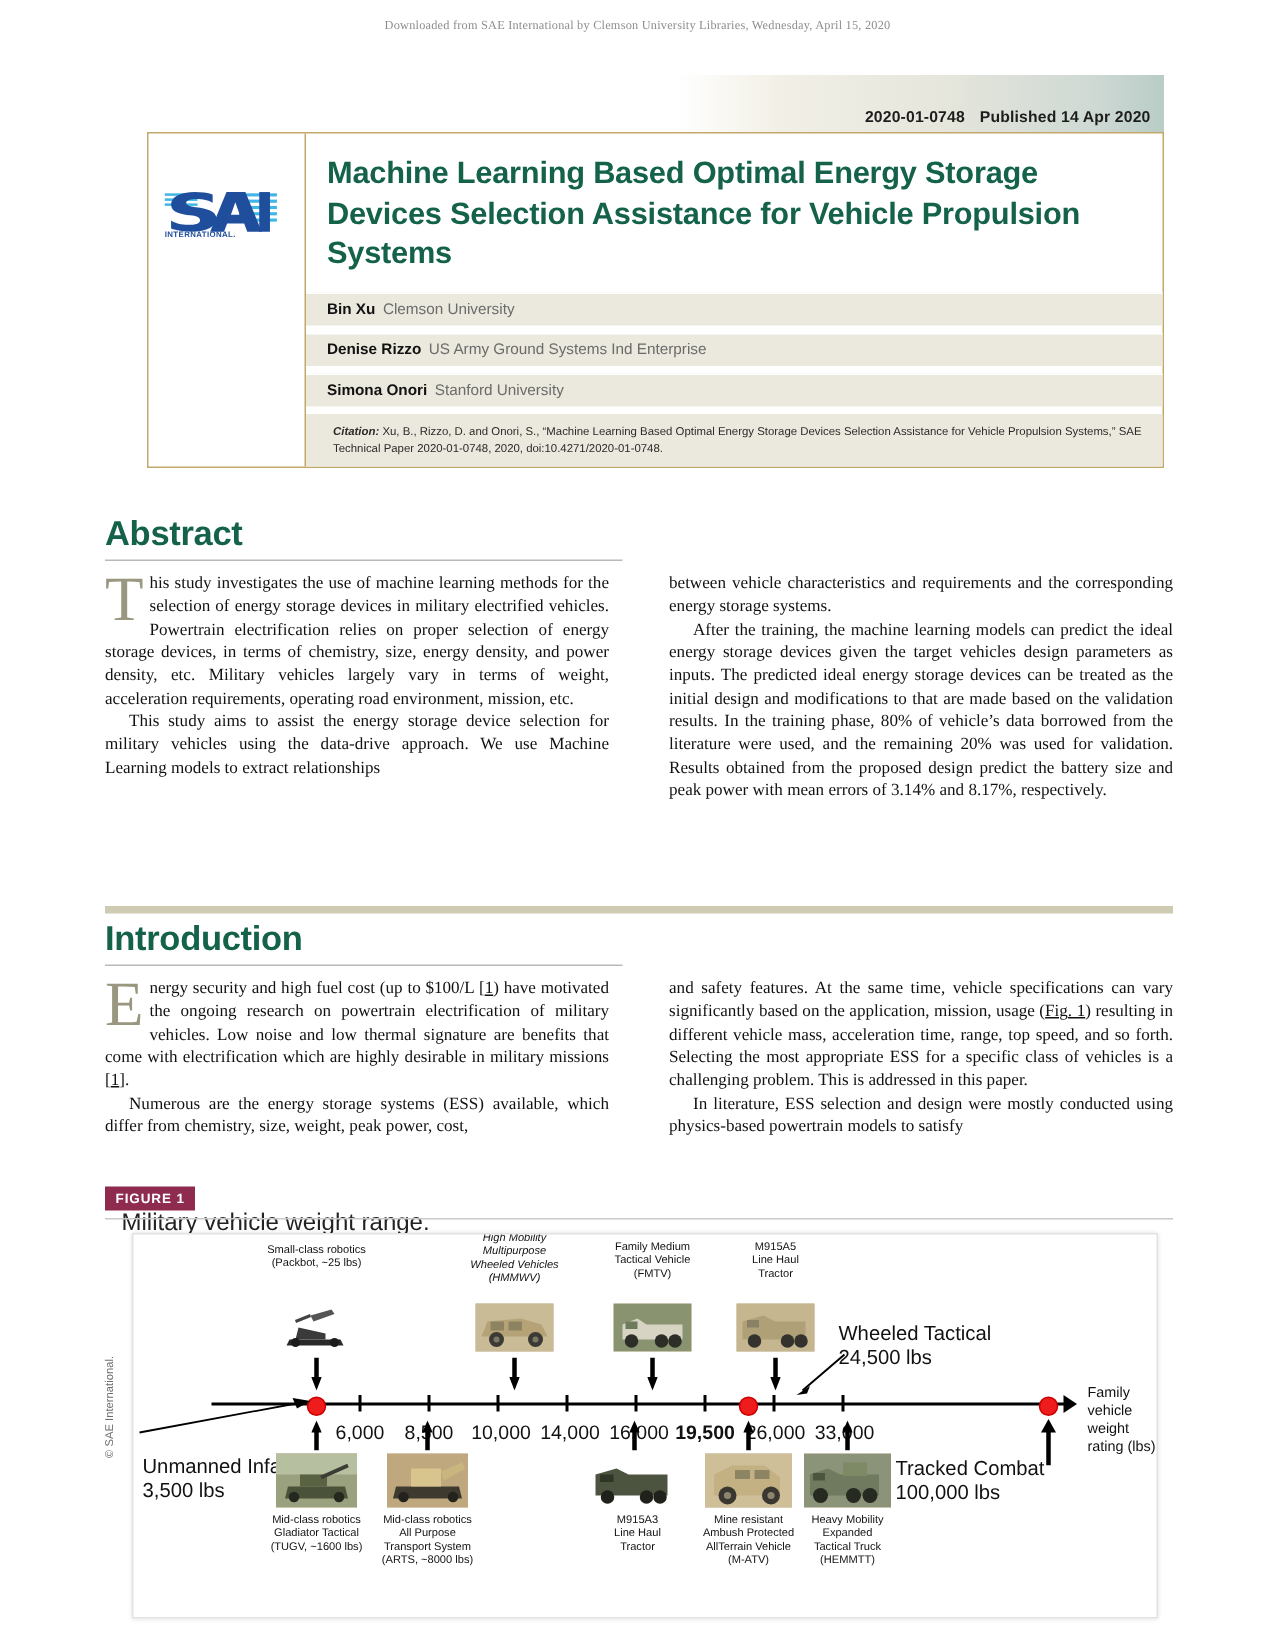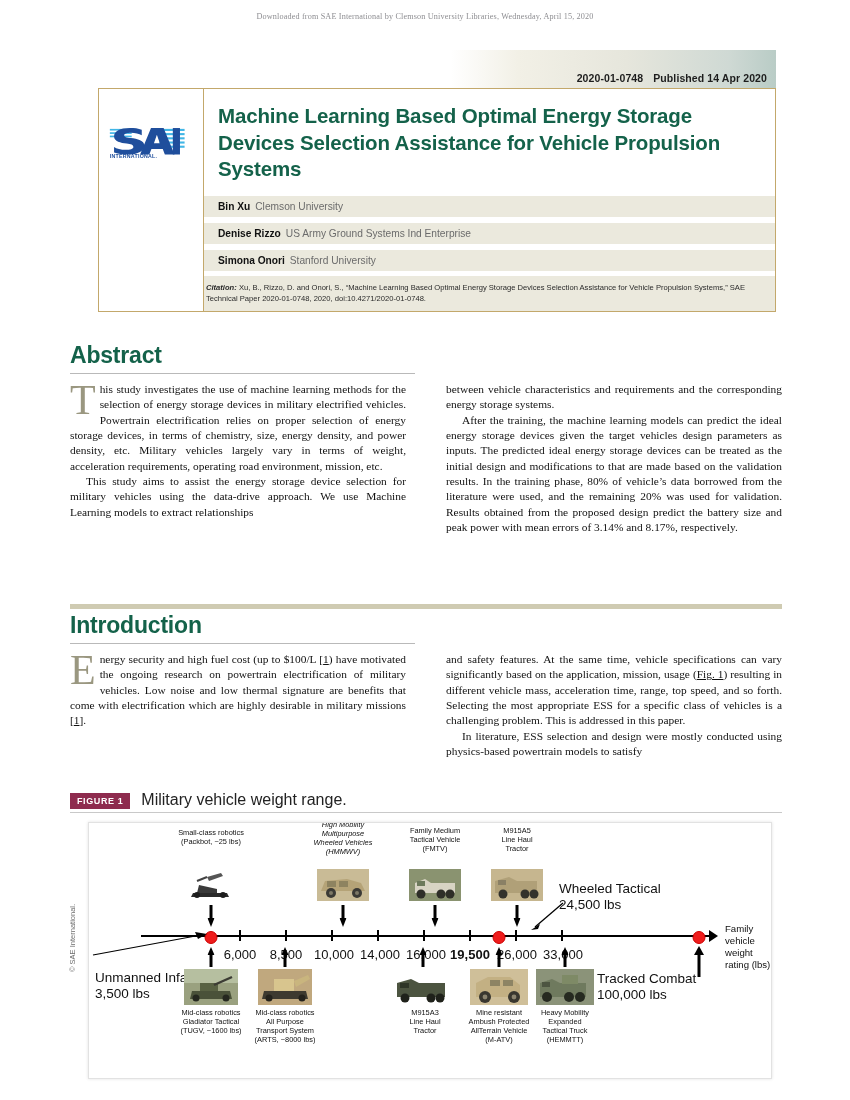--- a/index.html
+++ b/index.html
@@ -78,21 +78,21 @@
   .author-name{
     font-family:"Liberation Sans", sans-serif;
     font-weight:bold; font-size:10.2px; color:#111;
   }
   .author-aff{
     font-family:"Liberation Sans", sans-serif;
     font-size:10.2px; color:#6b6b6b; margin-left:5px;
   }
   .citation-row{
     background:#ebe9dd;
-    padding:6px 14px 7px 2px;
+    padding:6px 14px 7px 18px;
     margin-top:5px;
     font-family:"Liberation Sans", sans-serif;
     font-size:7.6px; line-height:1.45; color:#2a2a2a;
   }
   .citation-row b{font-style:italic;}
 
   
   .section{position:absolute; left:70px; width:712px;}
   .sec-head{
     color:#14624a;
@@ -131,21 +131,21 @@
 
   
   .olive-divider{
     position:absolute; left:70px; top:604px; width:712px; height:5px;
     background:#cfcbb2;
   }
 
   
   .fig-caption{
     position:absolute; left:70px; top:791px; width:712px;
-    display:flex; align-items:flex-end;
+    display:flex; align-items:flex-start;flex-direction:column;
   }
   .fig-tag{
     background:#8e2b4e; color:#fff;
     font-family:"Liberation Sans", sans-serif;
     font-weight:bold; font-size:9px; letter-spacing:.6px;
     padding:3px 7px 3px 7px;
   }
   .fig-caption-text{
     font-family:"Liberation Sans", sans-serif;
     font-size:16px; color:#222; margin-left:11px;
@@ -298,20 +298,21 @@
   </div>
 
   <div class="olive-divider"></div>
 
   <div class="section" style="top:612px;">
     <h2 class="sec-head">Introduction</h2>
     <div class="sec-rule"></div>
     <div class="cols">
       <div class="col">
         <p class="first"><span class="dropcap">E</span><span>nergy security and high fuel cost (up to $100/L </span>[<a class="reflink" href="#">1</a><span>) have motivated the ongoing research on powertrain electrification of military vehicles. Low noise and low thermal signature are benefits that come with electrification which are highly desirable in military missions [</span><a class="reflink" href="#">1</a><span>].</span></p>
+        <p>Numerous are the energy storage systems (ESS) available, which differ from chemistry, size, weight, peak power, cost,</p>
       </div>
       <div class="col">
         <p class="first"><span>and safety features. At the same time, vehicle specifications can vary significantly based on the application, mission, usage (</span><a class="reflink" href="#">Fig. 1</a><span>) resulting in different vehicle mass, acceleration time, range, top speed, and so forth. Selecting the most appropriate ESS for a specific class of vehicles is a challenging problem. This is addressed in this paper.</span></p>
         <p>In literature, ESS selection and design were mostly conducted using physics-based powertrain models to satisfy</p>
       </div>
     </div>
   </div>
 
   <div class="fig-caption">
     <span class="fig-tag">FIGURE 1</span>

